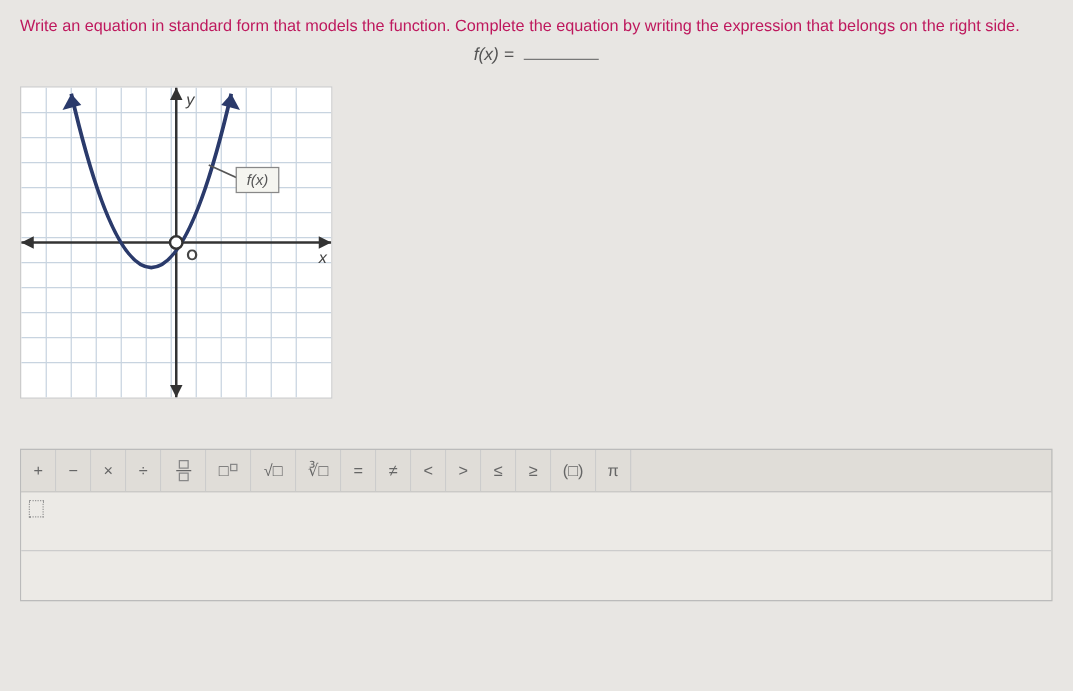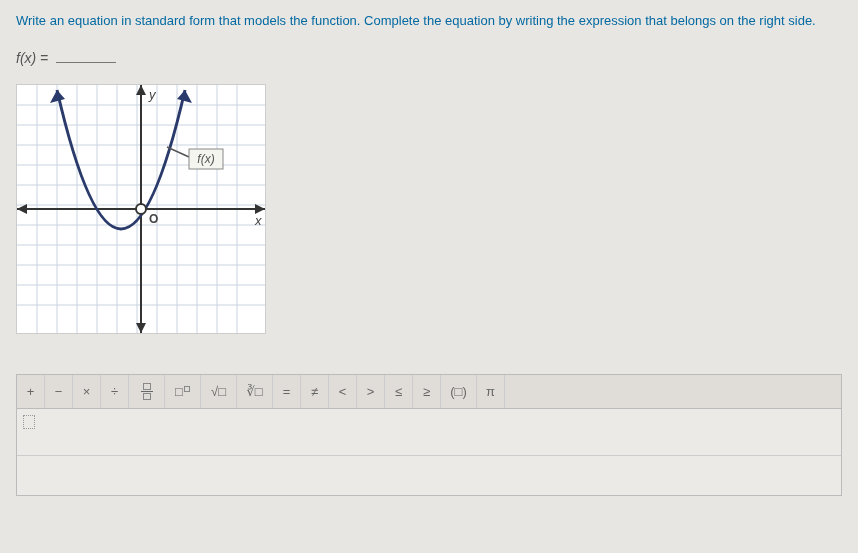--- a/index.html
+++ b/index.html
@@ -7,29 +7,30 @@
       font-family: Arial, sans-serif;
       background: #e8e6e3;
       width: 858px;
       height: 553px;
       padding: 12px 16px;
       color: #555;
       overflow: hidden;
     }
     .question-text {
       font-size: 13px;
-      color: #0369a1;
-      margin-bottom: 20px;
+      color: #be185d;
+      margin-bottom: 5px;
       line-height: 1.4;
     }
     .equation-prompt {
       font-size: 14px;
       color: #555;
       font-style: italic;
       margin-bottom: 18px;
+      text-align: center;
     }
     .equation-prompt .fx { font-style: italic; }
     .equation-prompt .blank {
       display: inline-block;
       border-bottom: 1px solid #777;
       width: 60px;
       vertical-align: baseline;
       margin-left: 4px;
     }
     .graph-container {

